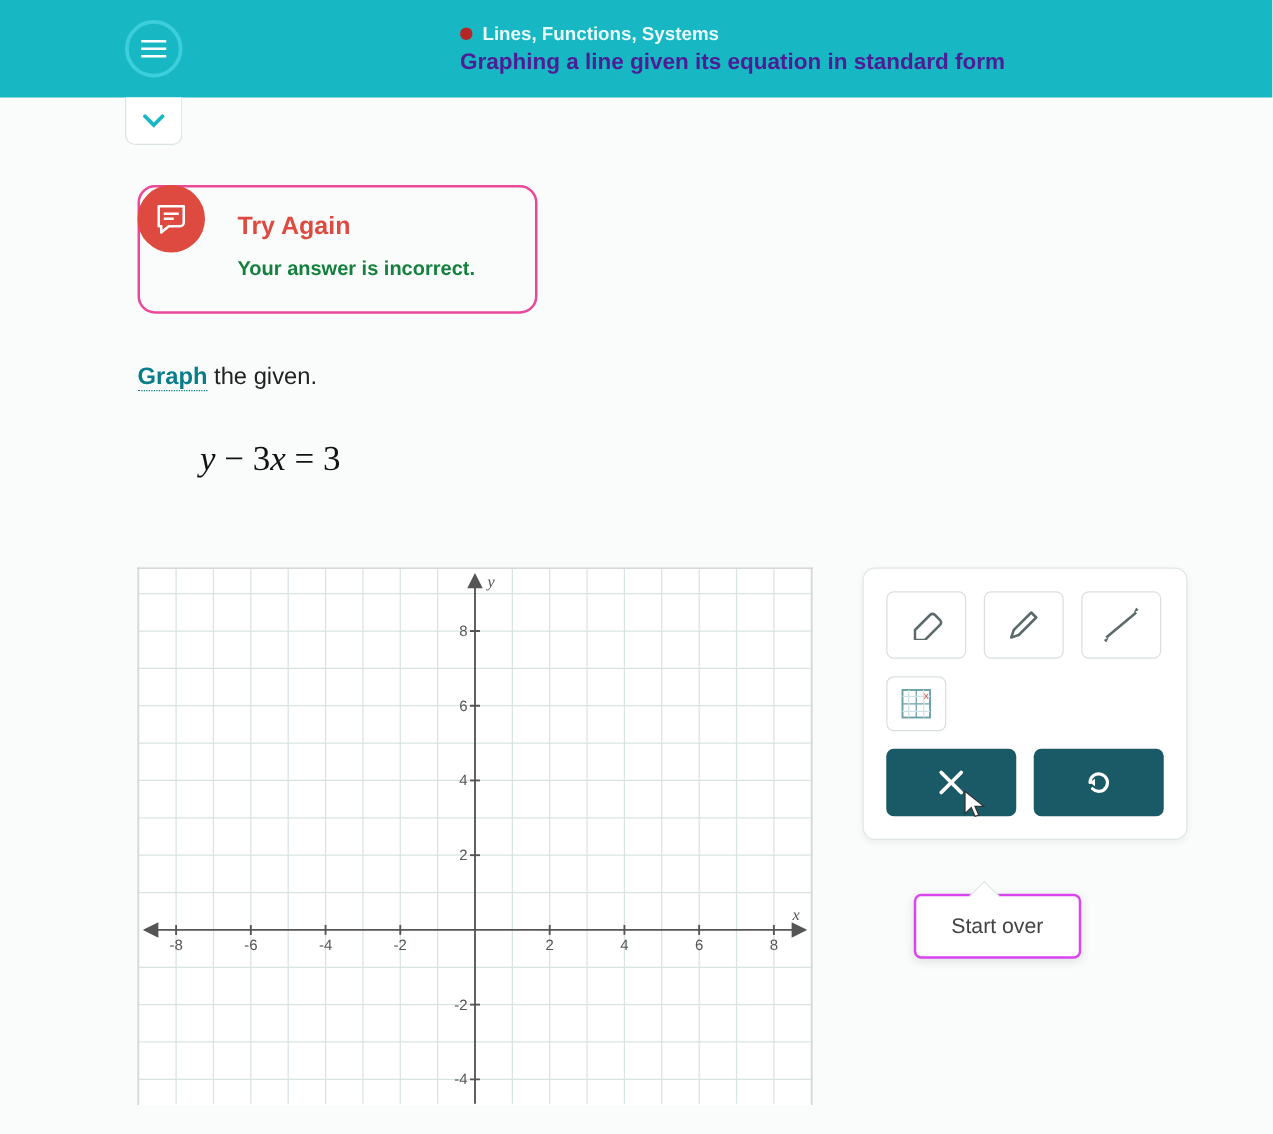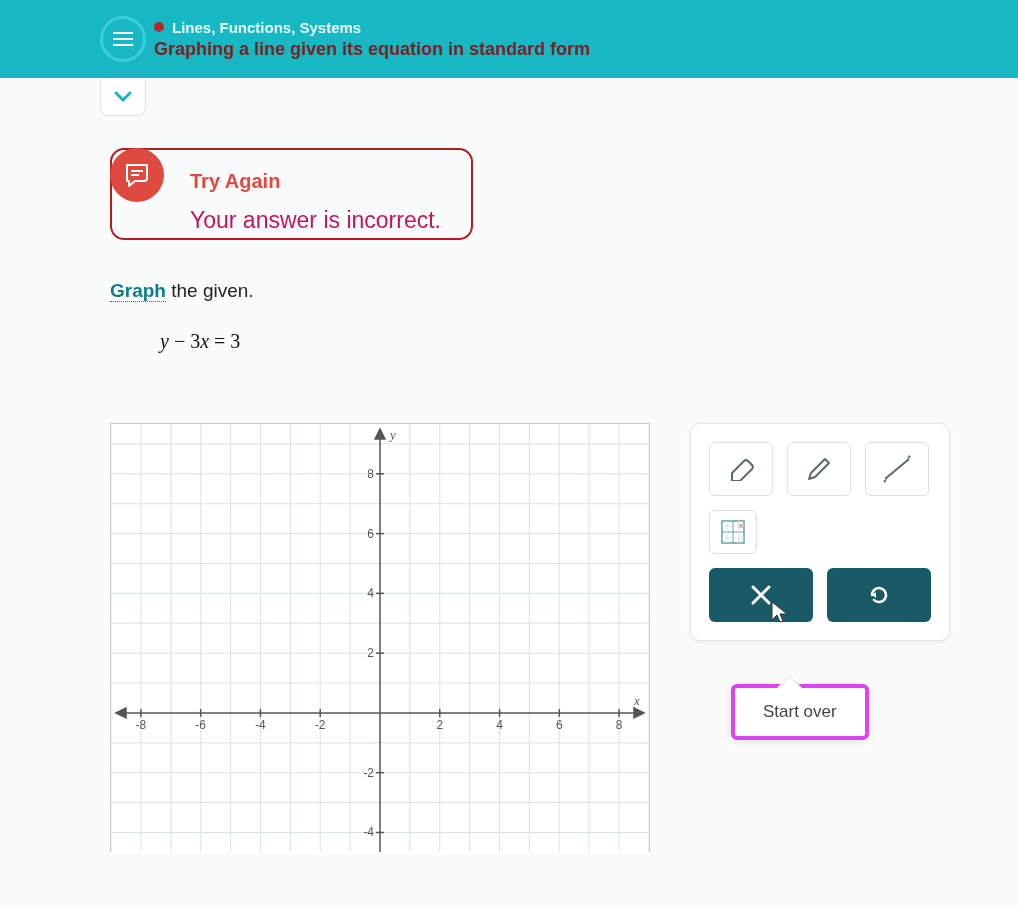--- a/index.html
+++ b/index.html
@@ -12,41 +12,42 @@
     position: relative;
   }
   .header {
     background: #17b8c4;
     height: 78px;
     display: flex;
     align-items: center;
     padding-left: 84px;
     gap: 20px;
     color: #fff;
+    justify-content: center;
   }
   .menu-btn {
     position: absolute;
     left: 100px;
     top: 16px;
     width: 46px; height: 46px;
     border-radius: 50%;
     border: 3px solid #3ccfdb;
     background: #17b8c4;
     display: flex; align-items: center; justify-content: center;
     cursor: pointer;
   }
   .menu-btn .bars { width: 20px; display:flex; flex-direction:column; gap:4px;}
   .menu-btn .bars span { height:2px; background:#fff; display:block; }
   .header-text { margin-left: 70px; display:flex; flex-direction:column; }
   .breadcrumb {
     display:flex; align-items:center; gap:8px;
     font-size: 15px; font-weight:600; color: #e8fafb;
   }
   .dot { width:10px; height:10px; border-radius:50%; background:#b52727; display:inline-block;}
-  .title { font-size: 18px; font-weight:700; color:#7f1d1d; margin-top:3px; }
+  .title { font-size: 18px; font-weight:700; color:#4c1d95; margin-top:3px; }
 
   .expand-btn {
     position:absolute;
     left: 100px; top: 78px;
     width: 46px; height: 38px;
     background:#fff;
     border:1px solid #d9e3e3;
     border-top:none;
     border-radius: 0 0 8px 8px;
     display:flex; align-items:center; justify-content:center;
@@ -54,41 +55,41 @@
     color:#17b8c4;
   }
 
   .content {
     padding: 70px 0 0 110px;
     position:relative;
   }
 
   .feedback-box {
     position:relative;
-    border: 2px solid #b91c1c;
+    border: 2px solid #ec4899;
     border-radius: 14px;
-    padding: 20px 30px 4px 78px;
+    padding: 20px 30px 24px 78px;
     display:inline-block;
     min-width: 320px;
   }
   .feedback-icon {
     position:absolute;
     left:-2px; top:-2px;
     width:54px; height:54px;
     border-radius:50%;
     background:#de4a3f;
     display:flex; align-items:center; justify-content:center;
   }
   .feedback-title { color:#de4a3f; font-weight:700; font-size:20px; margin-bottom:14px;}
-  .feedback-msg { color:#be185d; font-size:23px; font-weight:400;}
+  .feedback-msg { color:#15803d; font-size:16px; font-weight:700;}
 
   .prompt { margin-top: 40px; font-size:19px; color:#222;}
   .prompt .link-text { color:#0a7d8a; border-bottom:1px dotted #0a7d8a;font-weight:bold; }
 
-  .equation { margin: 28px 0 0 50px; font-family: "Times New Roman", serif; font-size:20px; font-style: italic; color:#111; }
+  .equation { margin: 39px 0 0 50px; font-family: "Times New Roman", serif; font-size:28px; font-style: italic; color:#111; }
   .equation .num { font-style: normal; }
 
   .workspace {
     display:flex;
     gap: 40px;
     margin-top: 70px;
     align-items:flex-start;
   }
 
   
@@ -139,21 +140,21 @@
     position:absolute; bottom:-4px; right:22px;
     width:22px; height:26px;
     pointer-events:none;
   }
 
   .tooltip {
     position:absolute;
     left: 40px;
     top: 260px;
     background:#fff;
-    border:4px solid #d946ef;
+    border:2px solid #d946ef;
     border-radius:6px;
     padding: 14px 28px;
     font-size:17px;
     color:#444;
     box-shadow: 0 2px 8px rgba(0,0,0,.1);
   }
   .tooltip::before {
     content:"";
     position:absolute;
     top:-9px; left:46px;

